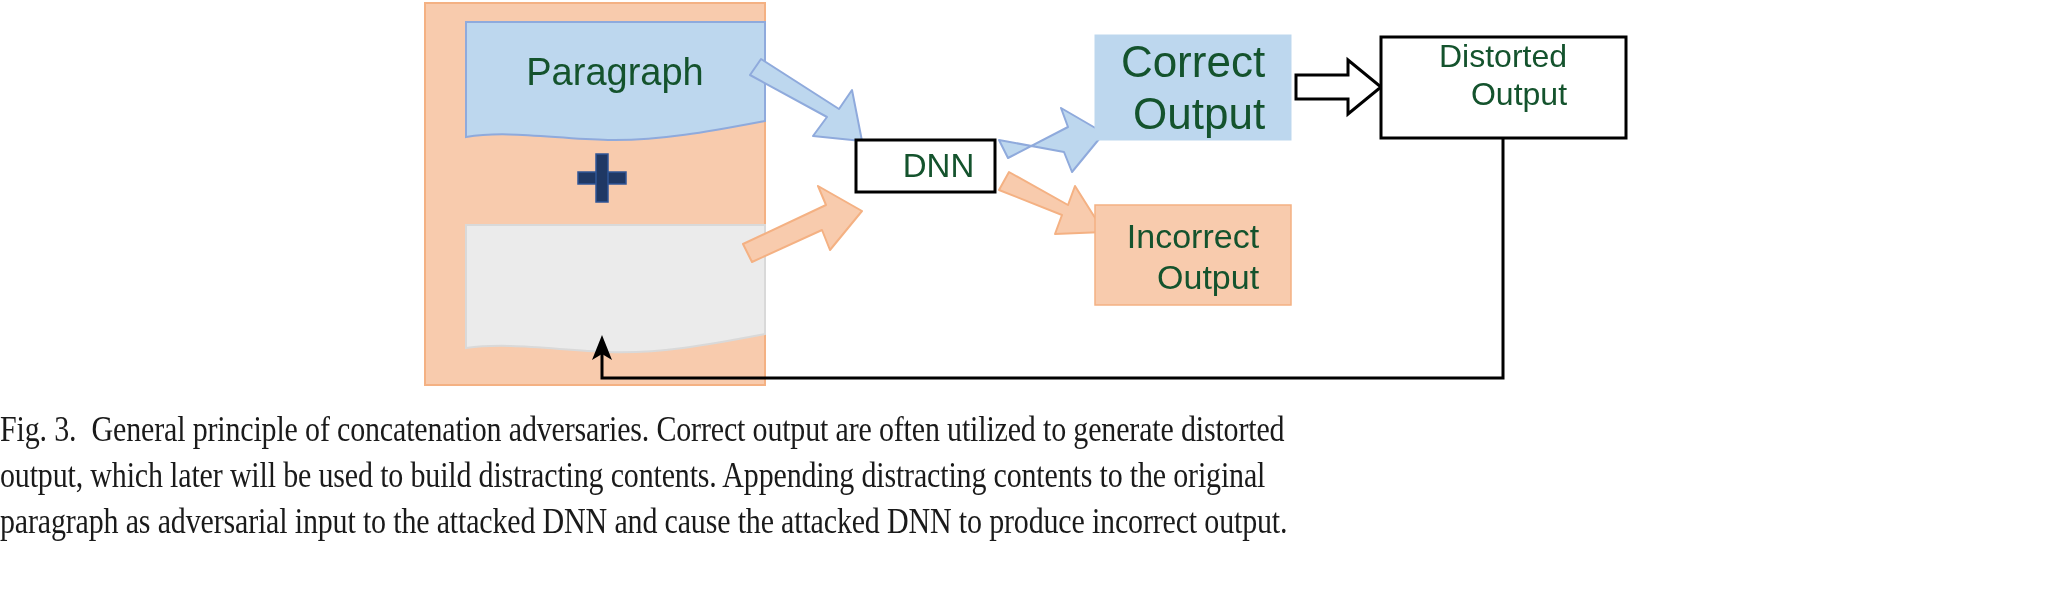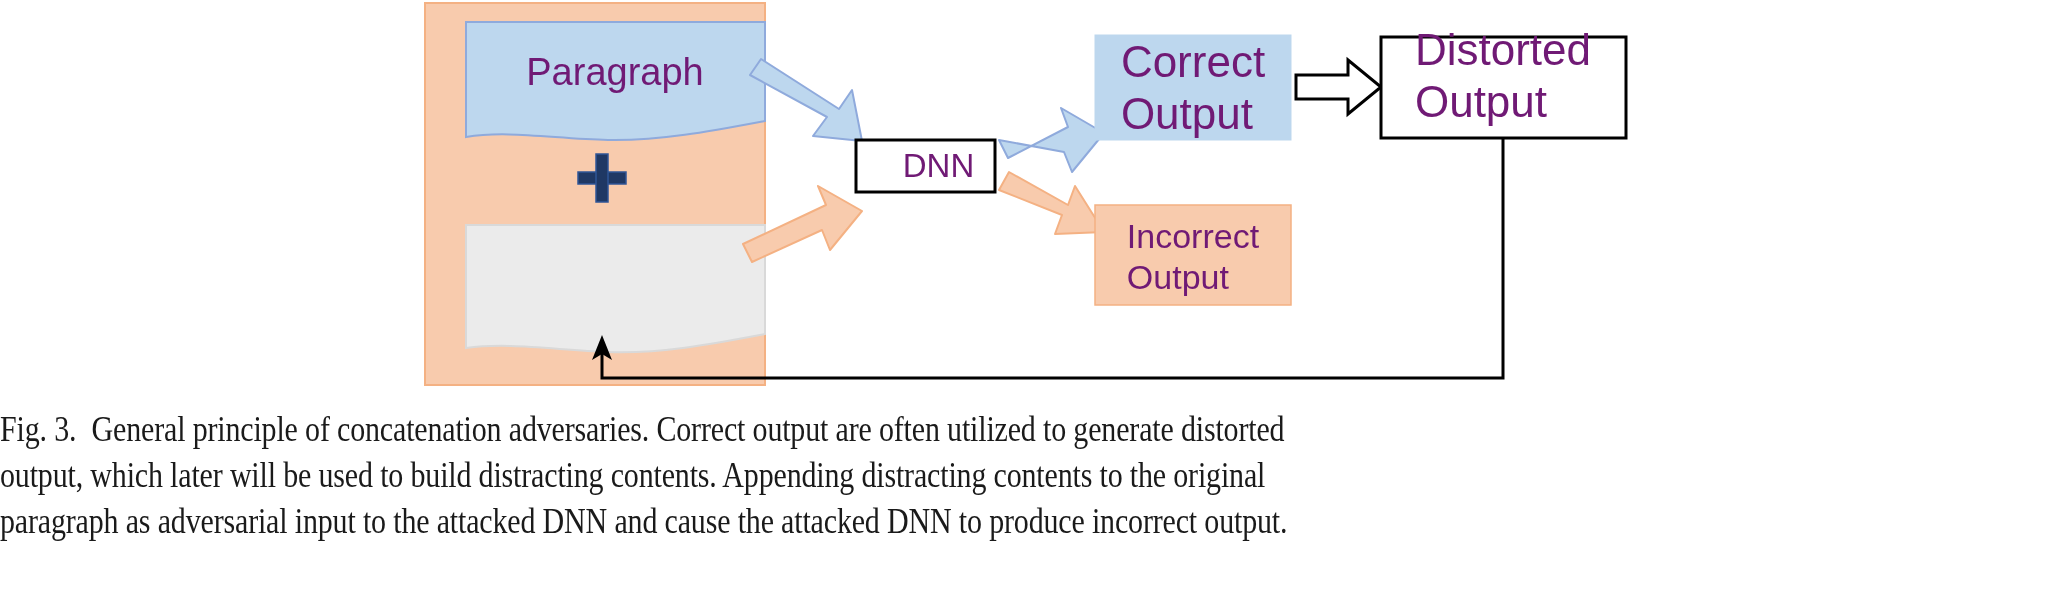--- a/index.html
+++ b/index.html
@@ -32,23 +32,23 @@
     top: 0;
     width: 2051px;
     height: 400px;
     display: block;
   }
   .node-label {
     position: absolute;
     display: flex;
     align-items: center;
     justify-content: center;
-    text-align: left;
+    text-align: right;
     font-family: "Liberation Sans", sans-serif;
-    color: #701a75;
+    color: #14532d;
     line-height: 1.18;
     white-space: pre-line;
     pointer-events: none;
   }
   #label-paragraph {
     left: 465px; top: 22px; width: 300px; height: 100px;
     font-size: 38px;
   }
   #label-distracting {
     left: 465px; top: 228px; width: 300px; height: 112px;
@@ -61,21 +61,21 @@
   #label-correct {
     left: 1095px; top: 35px; width: 196px; height: 105px;
     font-size: 44px;
   }
   #label-incorrect {
     left: 1095px; top: 205px; width: 196px; height: 103px;
     font-size: 34px;
   }
   #label-distorted {
     left: 1380px; top: 37px; width: 246px; height: 78px;
-    font-size: 44px;
+    font-size: 32px;
   }
   #caption {
     position: absolute;
     left: 0px;
     top: 406px;
     width: 2051px;
     font-family: "Liberation Serif", serif;
     font-size: 35.5px;
     line-height: 46px;
     color: #1a1a1a;

